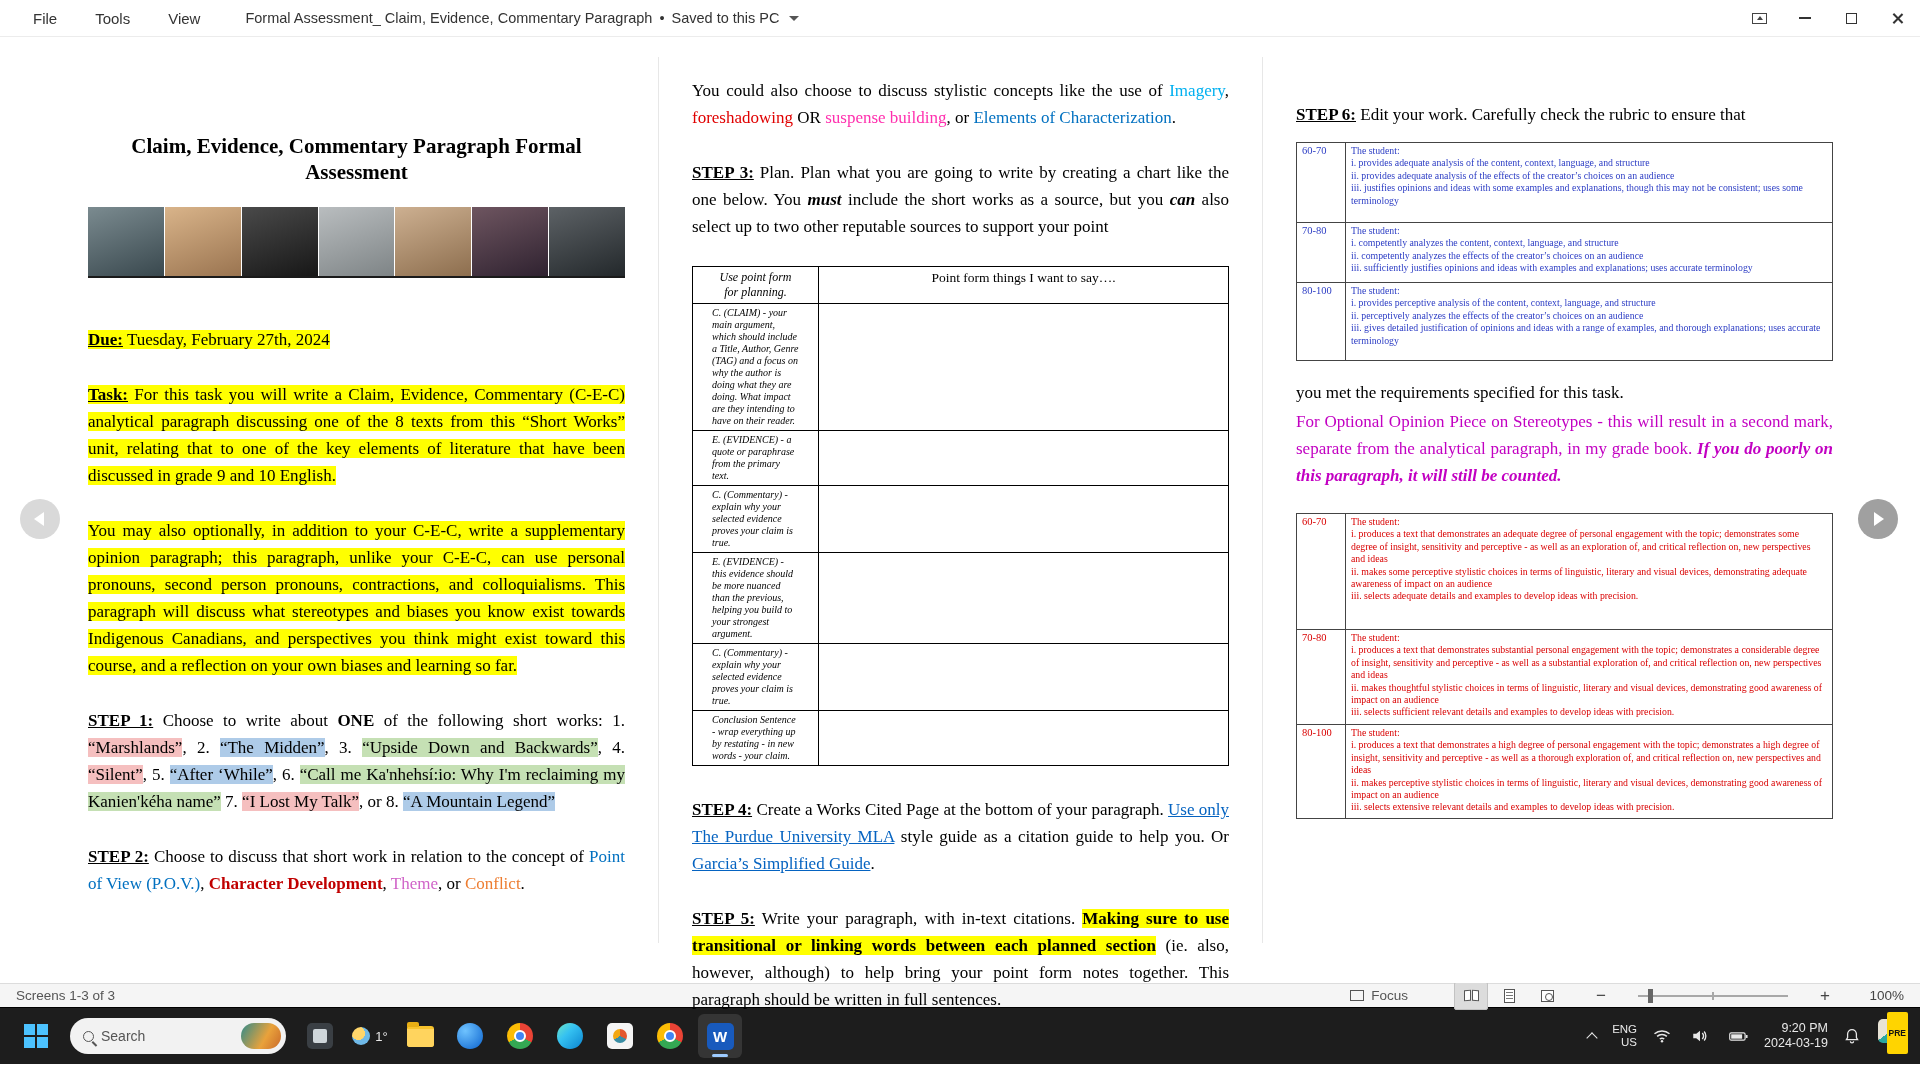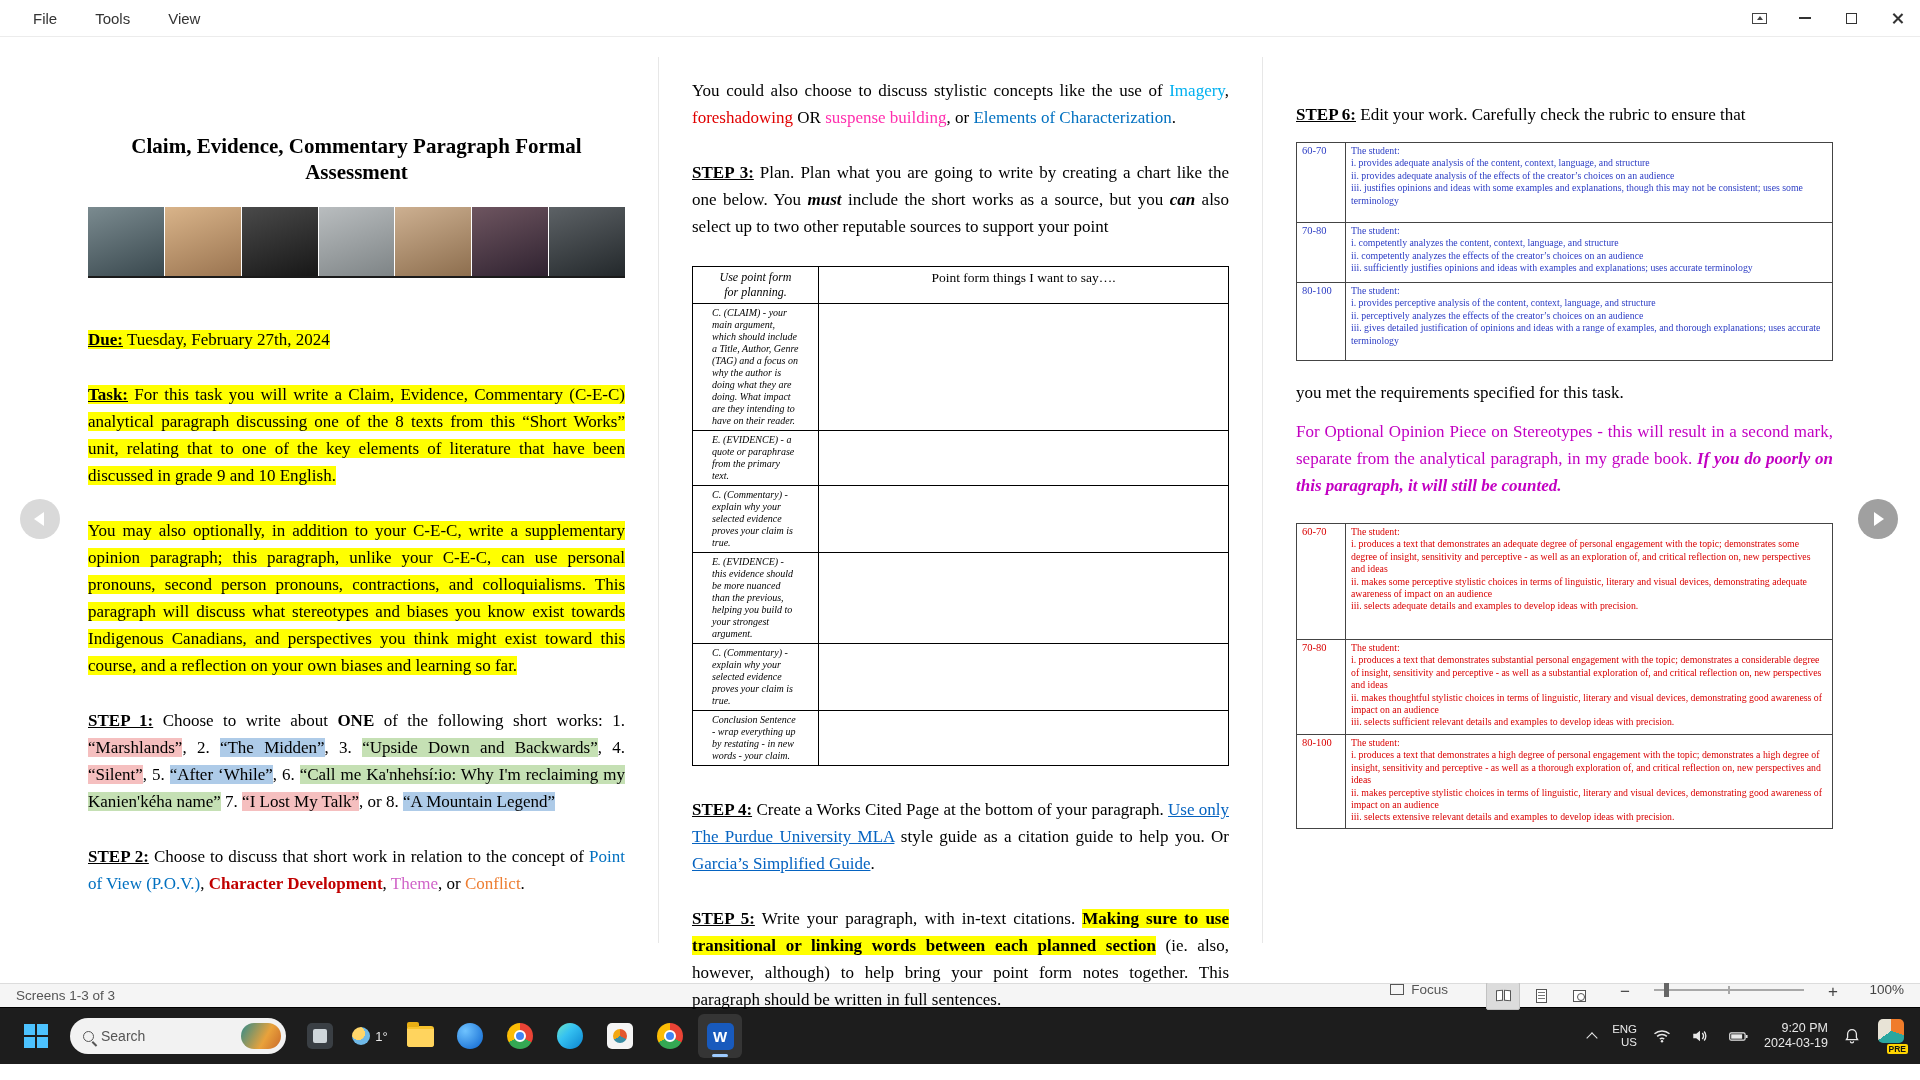--- a/index.html
+++ b/index.html
@@ -86,32 +86,32 @@
   .rubric-red td{color:#d90000}
   .rubric1{margin-top:14px}
   .rubric1 tr:nth-child(1) td{height:80px}
   .rubric1 tr:nth-child(2) td{height:60px}
   .rubric1 tr:nth-child(3) td{height:78px}
   .rubric2{margin-top:24px}
   .rubric2 tr:nth-child(1) td{height:116px}
   .rubric2 tr:nth-child(2) td{height:95px}
   .rubric2 tr:nth-child(3) td{height:94px}
   .after-rubric{margin-top:18px}
-  .optional-note{margin-top:12px}
+  .optional-note{margin-top:2px}
 
   
   .nav-btn{position:absolute;top:462px;width:40px;height:40px;border-radius:50%;display:flex;align-items:center;justify-content:center;cursor:pointer}
   .nav-prev{left:20px;background:#d9d9d9}
   .nav-next{right:22px;background:#a0a0a0}
   .tri-l{width:0;height:0;border-top:7px solid transparent;border-bottom:7px solid transparent;border-right:10px solid #fff;margin-right:2px}
   .tri-r{width:0;height:0;border-top:7px solid transparent;border-bottom:7px solid transparent;border-left:10px solid #fff;margin-left:2px}
 
   
   .statusbar{height:24px;background:#f5f5f5;border-top:1px solid #dcdcdc;display:flex;align-items:center;padding:0 16px;font-size:13.5px;color:#555}
-  .status-right{margin-left:auto;display:flex;align-items:flex-start;gap:22px}
+  .status-right{margin-left:auto;display:flex;align-items:center;gap:30px}
   .focus-btn{display:flex;align-items:center;gap:7px;cursor:pointer}
   .ic-focus{width:14px;height:11px;border:1.5px solid #555}
   .view-group{display:flex;align-items:center;gap:4px;margin-left:16px}
   .view-btn{width:34px;height:28px;display:flex;align-items:center;justify-content:center;border-radius:2px}
   .view-btn.selected{background:#dcdcdc;border:1px solid #c2c2c2}
   .ic-book{display:flex;gap:1px}
   .ic-book i{width:7px;height:11px;background:#fff;border:1.2px solid #555;display:block}
   .ic-book i:first-child{transform:skewY(-6deg)}
   .ic-book i:last-child{transform:skewY(6deg)}
   .ic-page{width:11px;height:14px;border:1.2px solid #555;background:#fff;position:relative}
@@ -154,31 +154,37 @@
   .ic-word::after{content:"W";color:#fff;font-weight:bold;font-size:15px;font-family:"Liberation Sans",sans-serif}
   .active-app{background:#353535;border-radius:6px}
   .active-app::after{content:"";position:absolute;bottom:1px;left:14px;width:16px;height:3px;border-radius:2px;background:#9ecbff}
   .tb-right{margin-left:auto;display:flex;align-items:center;gap:12px}
   .tray-btn{background:none;border:none;display:flex;align-items:center;justify-content:center;cursor:pointer;padding:4px}
   .chev-up{width:8px;height:8px;border-left:1.8px solid #e8e8e8;border-top:1.8px solid #e8e8e8;transform:rotate(45deg);margin-top:4px}
   .lang{display:flex;flex-direction:column;align-items:flex-end;font-size:11.5px;line-height:13px;color:#e8e8e8;cursor:pointer}
   .clock{display:flex;flex-direction:column;align-items:flex-end;font-size:12.5px;line-height:15px;color:#e8e8e8;cursor:pointer}
   .pre-app{position:relative;width:30px;height:34px;cursor:pointer}
   .pre-ic{position:absolute;top:0;left:2px;width:26px;height:24px;border-radius:5px;background:conic-gradient(#f07c2a 0 30%,#2aa7a0 30% 65%,#e8e3d6 65% 100%)}
-  .pre-badge{position:absolute;bottom:-1px;right:-2px;background:#ffd400;color:#111;font-size:8.5px;font-weight:bold;padding:0 2px;border-radius:2px}
+  .pre-badge{position:absolute;bottom:-1px;right:-2px;background:#ffd400;color:#111;font-size:8.5px;font-weight:bold;padding:16px 2px;border-radius:2px}
 </style>
 </head>
 <body>
 
 <header class="titlebar">
   <nav class="menus">
     <span class="menu">File</span>
     <span class="menu">Tools</span>
     <span class="menu">View</span>
   </nav>
+  <div class="doc-title-group">
+    <span>Formal Assessment_ Claim, Evidence, Commentary Paragraph</span>
+    <span>•</span>
+    <span>Saved to this PC</span>
+    <span class="caret-down"></span>
+  </div>
   <div class="win-controls">
     <span class="win-btn">
         <span class="ic-ribbon"></span>
       </span>
     <span class="win-btn">
         <span class="ic-min"></span>
       </span>
     <span class="win-btn">
         <span class="ic-max"></span>
       </span>

